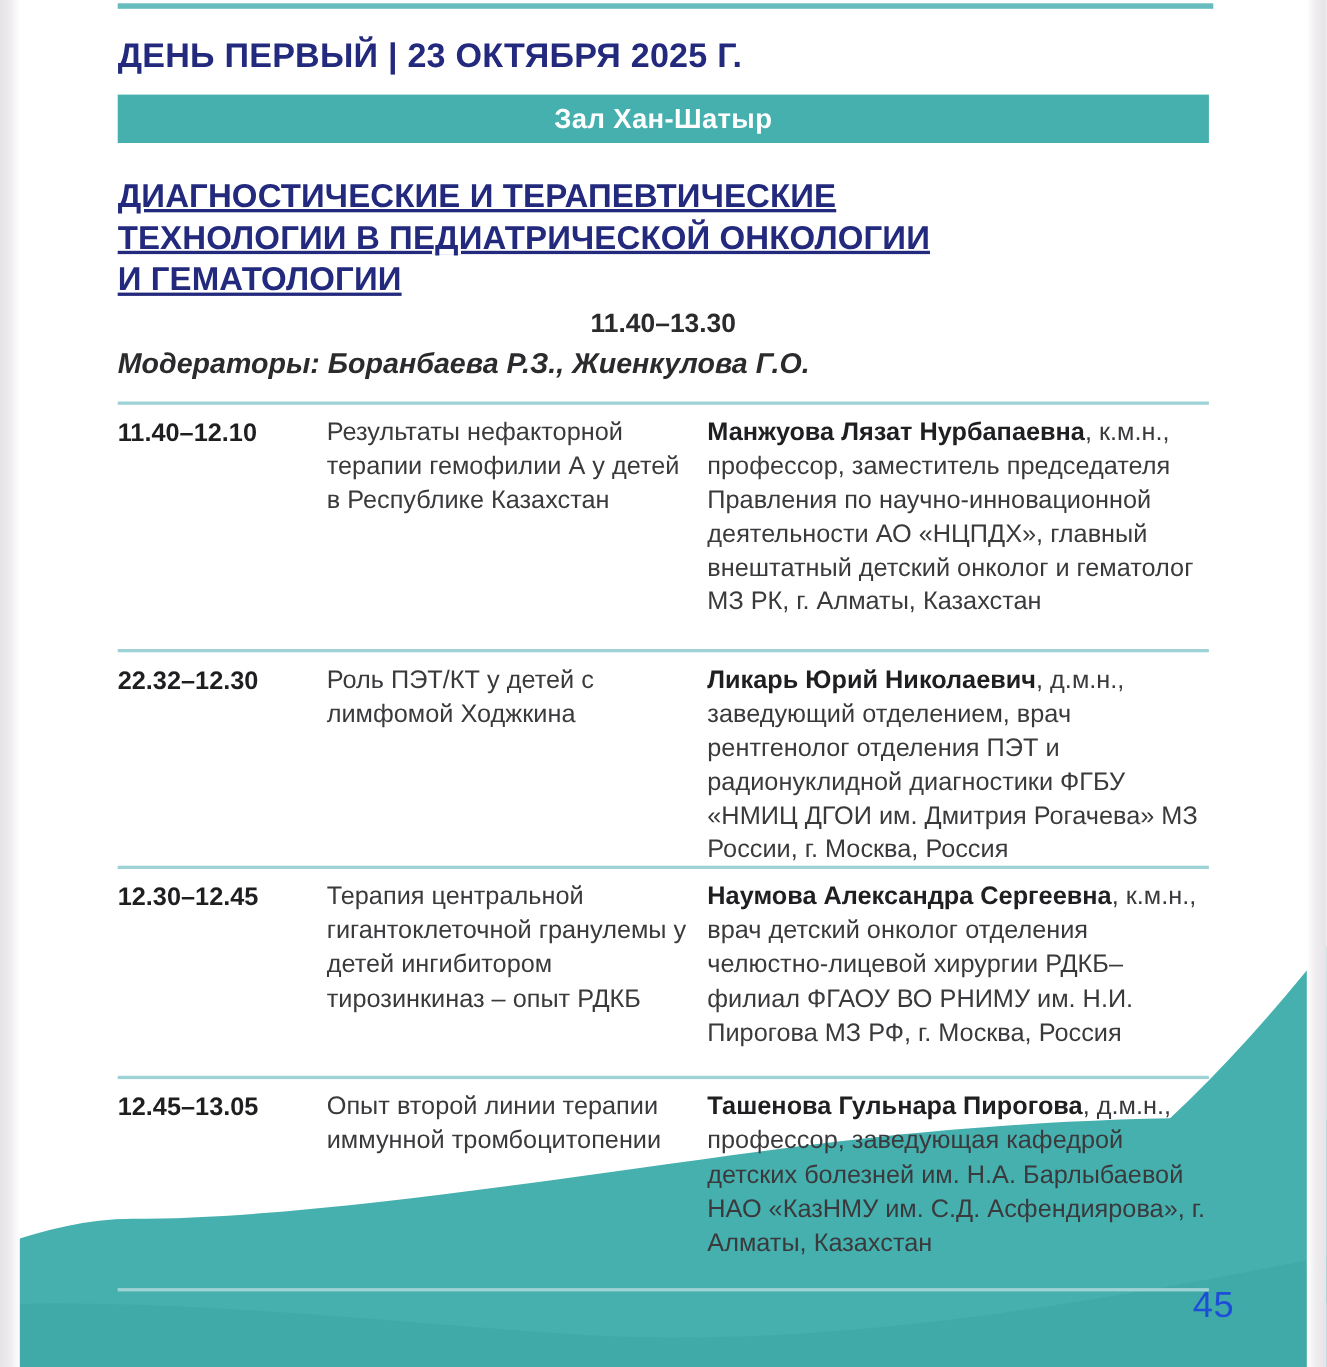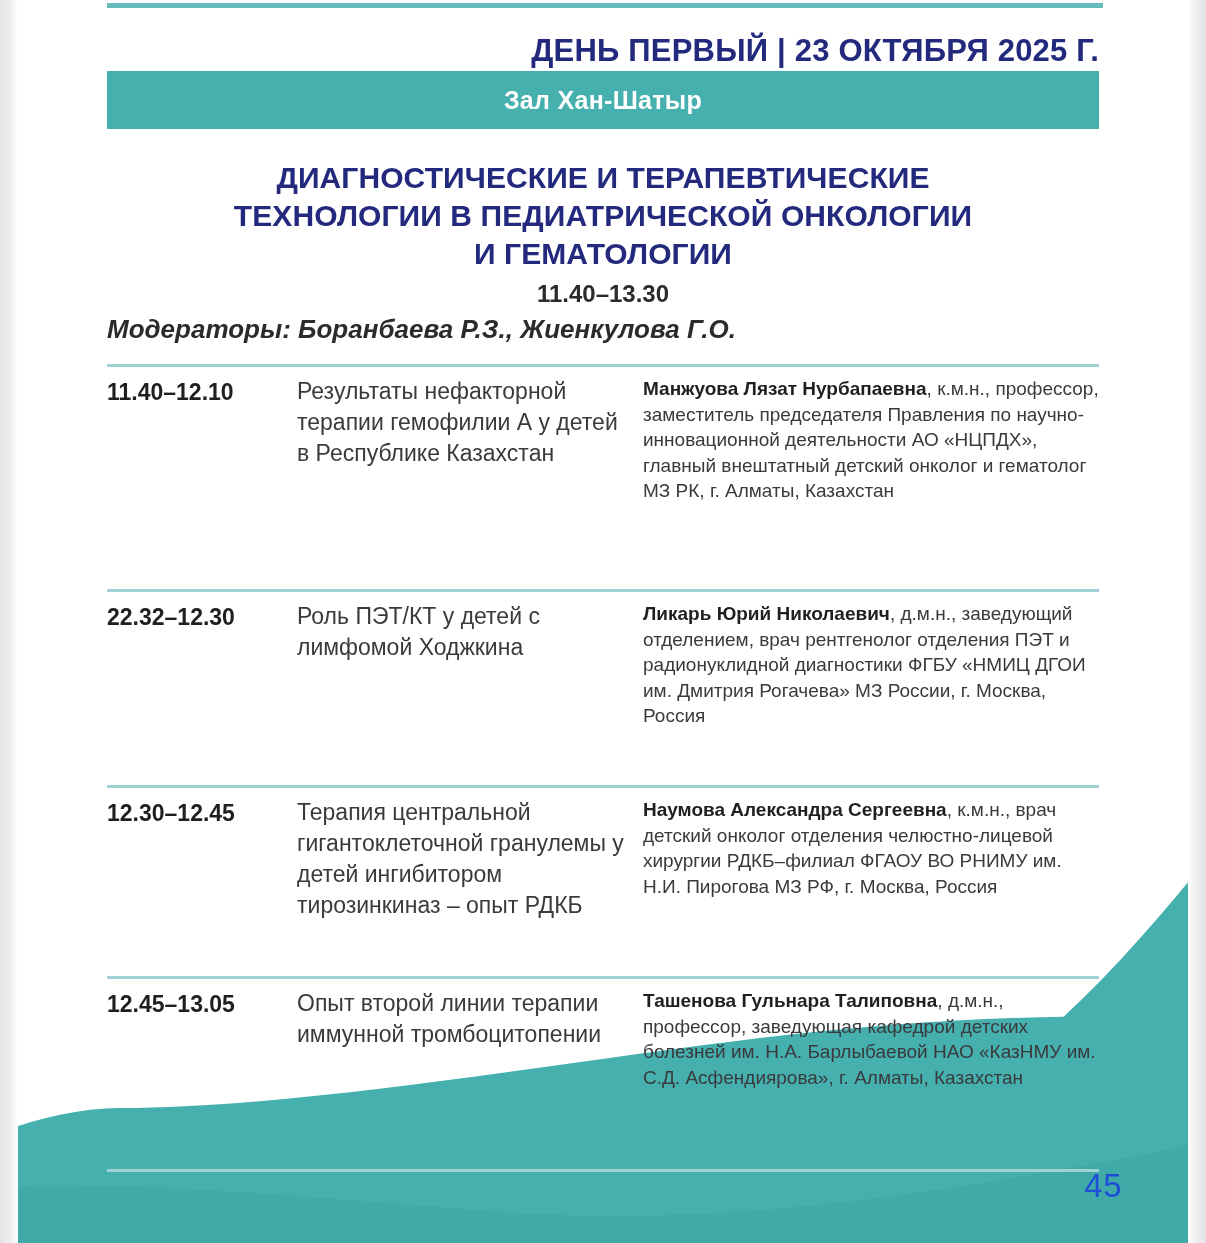--- a/index.html
+++ b/index.html
@@ -56,51 +56,52 @@
 
   
   .content {
     position: relative;
     z-index: 3;
     padding: 0 107px;
   }
 
   .day-title {
     margin-top: 33px;
-    text-align: right;
+    text-align: left;
     font-size: 31px;
     font-weight: 700;
     letter-spacing: 0.2px;
     color: #232a7e;
     font-family: "Liberation Sans", sans-serif;
   }
 
   .hall-bar {
-    margin-top: 2px;
-    height: 58px;
+    margin-top: 17px;
+    height: 44px;
     background: #45b0ae;
     display: flex;
     align-items: center;
     justify-content: center;
   }
   .hall-bar span {
     color: #ffffff;
     font-size: 25px;
     font-weight: 700;
     letter-spacing: 0.3px;
   }
 
   .session-title {
     margin-top: 30px;
-    text-align: center;
+    text-align: left;
     color: #232a7e;
     font-size: 30px;
     font-weight: 700;
     line-height: 1.26;
     letter-spacing: 0.1px;
+    text-decoration: underline;
   }
 
   .session-time {
     margin-top: 8px;
     text-align: center;
     color: #2b2b2e;
     font-size: 24px;
     font-weight: 700;
   }
 
@@ -142,21 +143,21 @@
     flex: 0 0 346px;
     font-size: 23px;
     font-weight: 400;
     color: #3a3a3d;
     line-height: 1.34;
     padding-right: 18px;
   }
 
   .col-speaker {
     flex: 1 1 auto;
-    font-size: 19px;
+    font-size: 23px;
     font-weight: 400;
     color: #3a3a3d;
     line-height: 1.34;
   }
   .col-speaker b {
     font-weight: 700;
     color: #1f1f22;
   }
 
   
@@ -231,21 +232,21 @@
 
       <div class="srow r3">
         <div class="col-time">12.30–12.45</div>
         <div class="col-topic">Терапия центральной гигантоклеточной гранулемы у детей ингибитором тирозинкиназ – опыт РДКБ</div>
         <div class="col-speaker"><b>Наумова Александра Сергеевна</b><span>, к.м.н., врач детский онколог отделения челюстно-лицевой хирургии РДКБ–филиал ФГАОУ ВО РНИМУ им. Н.И. Пирогова МЗ РФ, г. Москва, Россия</span></div>
       </div>
 
       <div class="srow r4">
         <div class="col-time">12.45–13.05</div>
         <div class="col-topic">Опыт второй линии терапии иммунной тромбоцитопении</div>
-        <div class="col-speaker"><b>Ташенова Гульнара Талиповна</b><span>, д.м.н., профессор, заведующая кафедрой детских болезней им. Н.А. Барлыбаевой НАО «КазНМУ им. С.Д. Асфендиярова», г. Алматы, Казахстан</span></div>
+        <div class="col-speaker"><b>Ташенова Гульнара Пирогова</b><span>, д.м.н., профессор, заведующая кафедрой детских болезней им. Н.А. Барлыбаевой НАО «КазНМУ им. С.Д. Асфендиярова», г. Алматы, Казахстан</span></div>
       </div>
 
     </div>
   </div>
 
   <div class="page-number">45</div>
 
 </div>
 
 </body></html>

